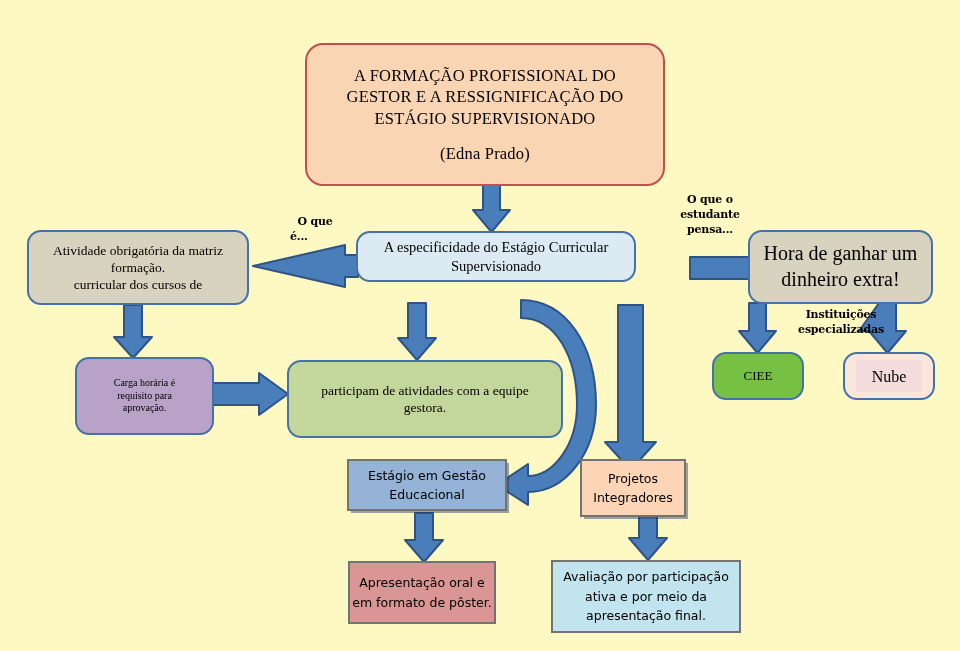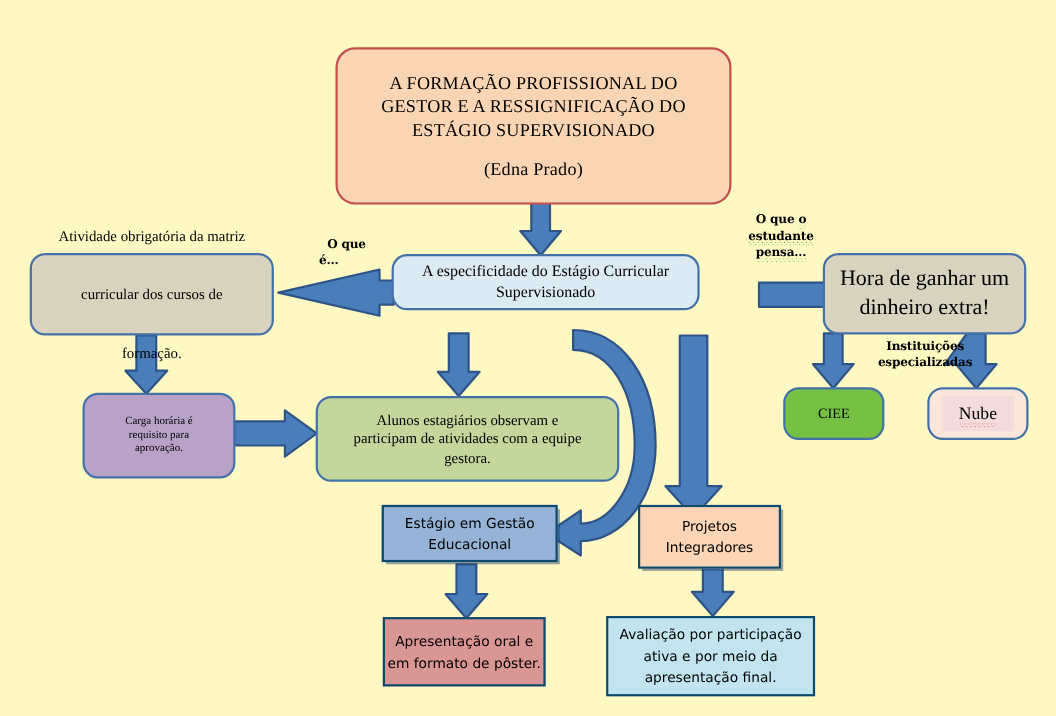--- a/index.html
+++ b/index.html
@@ -46,21 +46,21 @@
   .ciee   { background: #76C043; font-size: 13px; }
   .nube   { background: #FBE6DB; }
   .nube .inner {
     background: #F4DCDC;
     padding: 7px 16px 5px;
     display: inline-block;
   }
 
   
   .rect {
-    border: 2px solid #0c4a6e;
+    border: 2px solid #737373;
     font-family: "DejaVu Sans", sans-serif;
     font-size: 12.5px;
     line-height: 1.55;
   }
   .rect.shadowed { box-shadow: 3px 3px 0 -1px rgba(31,56,100,.45); }
   .r-blue   { background: #95B3D7; }
   .r-peach  { background: #FBD5B5; }
   .r-red    { background: #D99694; align-items: center; }
   .r-cyan   { background: #C2E4EE; }
 
@@ -143,57 +143,56 @@
     <span class="txt">GESTOR E A RESSIGNIFICAÇÃO  DO</span>
     <span class="txt">ESTÁGIO SUPERVISIONADO</span>
     <span class="txt" style="margin-top:14px;">(Edna Prado)</span>
   </div>
 
   <div class="node rounded lightblue" style="left:356px; top:231px; width:280px; height:51px; font-size:14.5px; flex-direction:column;">
     <span class="txt">A especificidade  do Estágio Curricular</span>
     <span class="txt">Supervisionado</span>
   </div>
 
-  <div class="node rounded beige" style="left:27px; top:230px; width:222px; height:75px; font-size:13.5px; flex-direction:column;gap:36px;">
+  <div class="node rounded beige" style="left:27px; top:230px; width:222px; height:75px; font-size:13.5px; flex-direction:column;">
     <span class="txt">Atividade obrigatória da matriz</span>
+    <span class="txt">formação.</span>
     <span class="txt">curricular dos cursos de</span>
-    <span class="txt">formação.</span>
   </div>
 
   <div class="node rounded beige" style="left:748px; top:230px; width:185px; height:74px; font-size:20px; flex-direction:column;">
     <span class="txt">Hora de ganhar um</span>
     <span class="txt">dinheiro extra!</span>
   </div>
 
   <div class="node rounded purple" style="left:75px; top:357px; width:139px; height:78px; font-size:10px; flex-direction:column;">
     <span class="txt">Carga horária é</span>
     <span class="txt">requisito para</span>
     <span class="txt">aprovação.</span>
   </div>
 
   <div class="node rounded green" style="left:287px; top:360px; width:276px; height:78px; font-size:13.5px; flex-direction:column;">
-    <span class="txt">Alunos estagiários observam e</span>
     <span class="txt">participam de atividades com a equipe</span>
     <span class="txt">gestora.</span>
   </div>
 
   <div class="node rounded ciee" style="left:712px; top:352px; width:92px; height:48px;">
     <span class="txt">CIEE</span>
   </div>
 
   <div class="node rounded nube" style="left:843px; top:352px; width:92px; height:48px; font-size:16px;">
     <span class="inner"><span class="sq-red">Nube</span></span>
   </div>
 
   <div class="node rect r-blue shadowed" style="left:347px; top:459px; width:160px; height:52px; flex-direction:column;">
     <span class="txt">Estágio em Gestão</span>
     <span class="txt">Educacional</span>
   </div>
 
-  <div class="node rect r-peach shadowed" style="left:580px; top:459px; width:130px; height:58px; flex-direction:column;">
+  <div class="node rect r-peach shadowed" style="left:580px; top:459px; width:106px; height:58px; flex-direction:column;">
     <span class="txt">Projetos</span>
     <span class="txt">Integradores</span>
   </div>
 
   <div class="node rect r-red" style="left:348px; top:561px; width:148px; height:63px; flex-direction:column;">
     <span class="txt">Apresentação oral e</span>
     <span class="txt">em formato de pôster.</span>
   </div>
 
   <div class="node rect r-cyan" style="left:551px; top:560px; width:190px; height:73px; flex-direction:column;">

